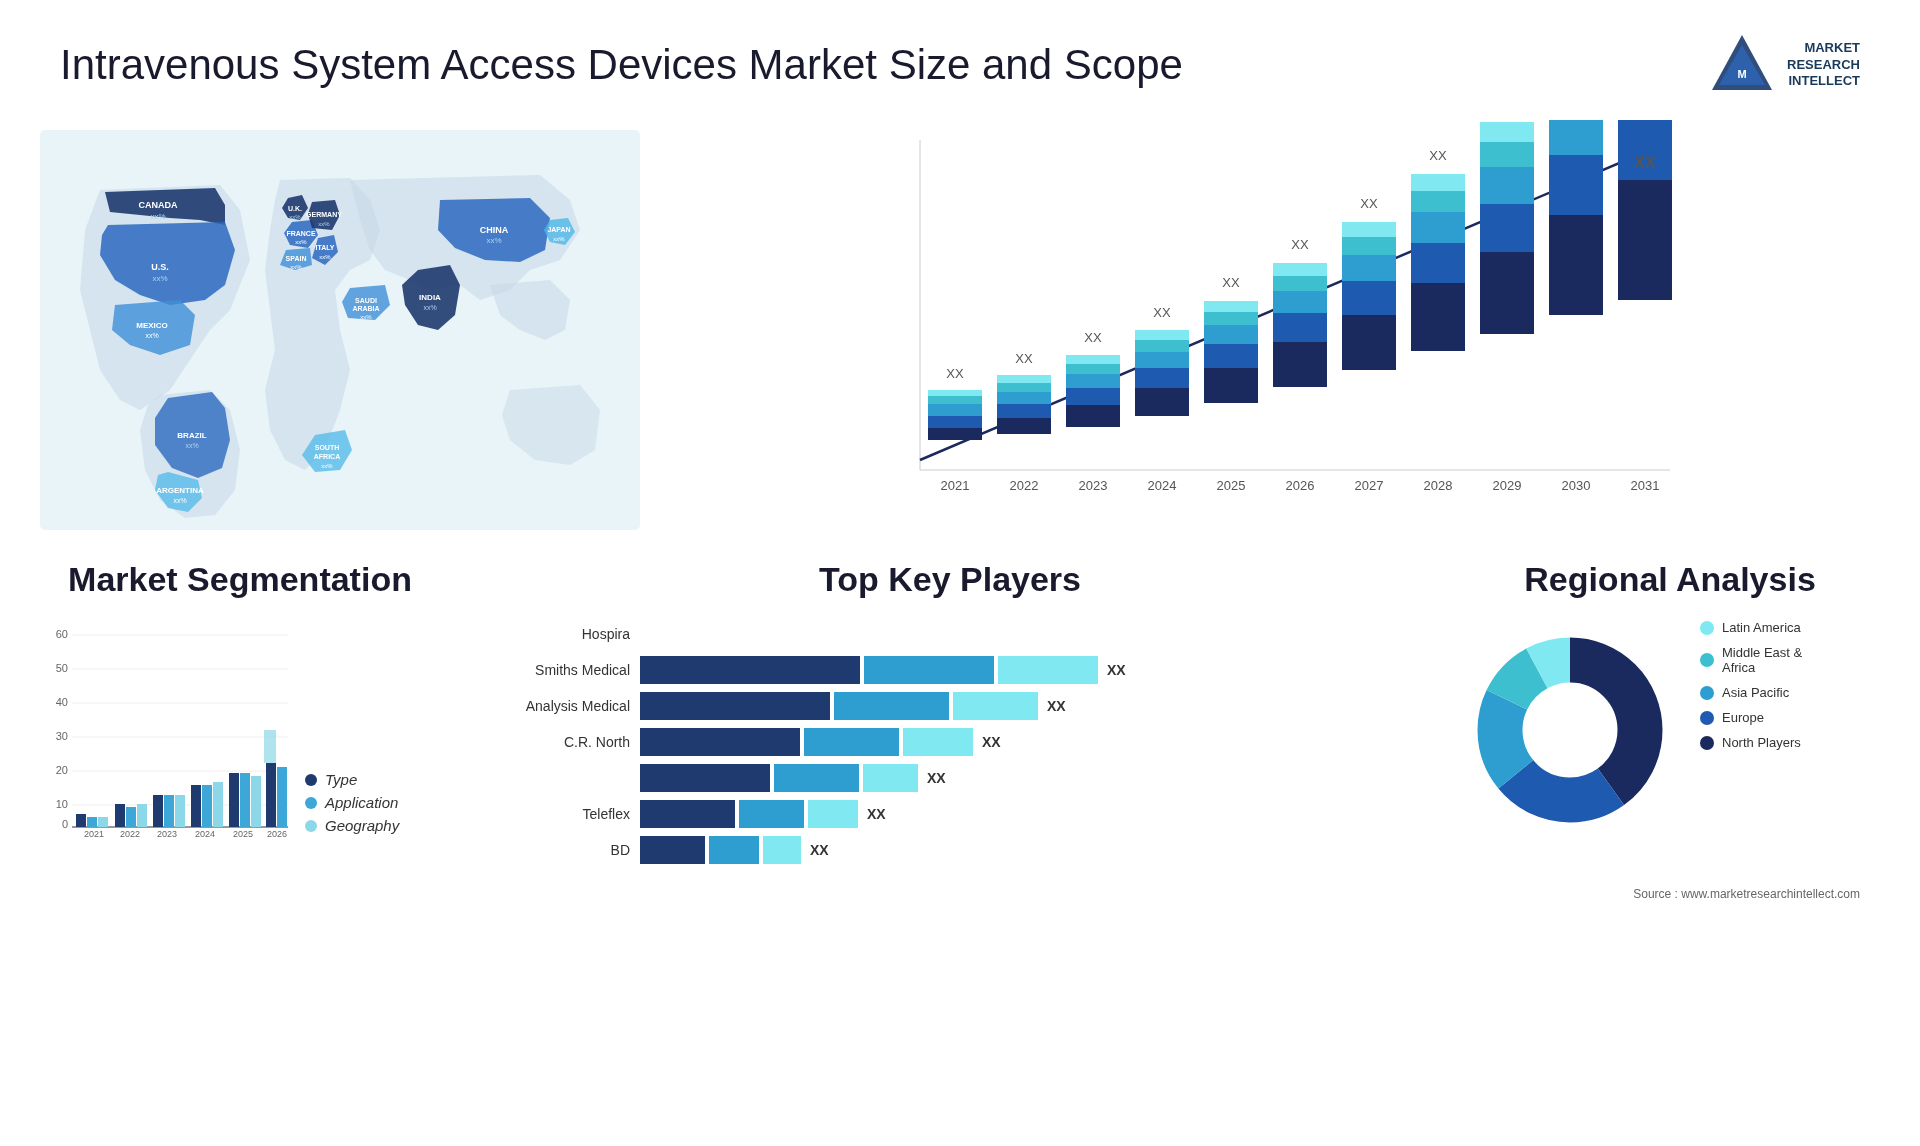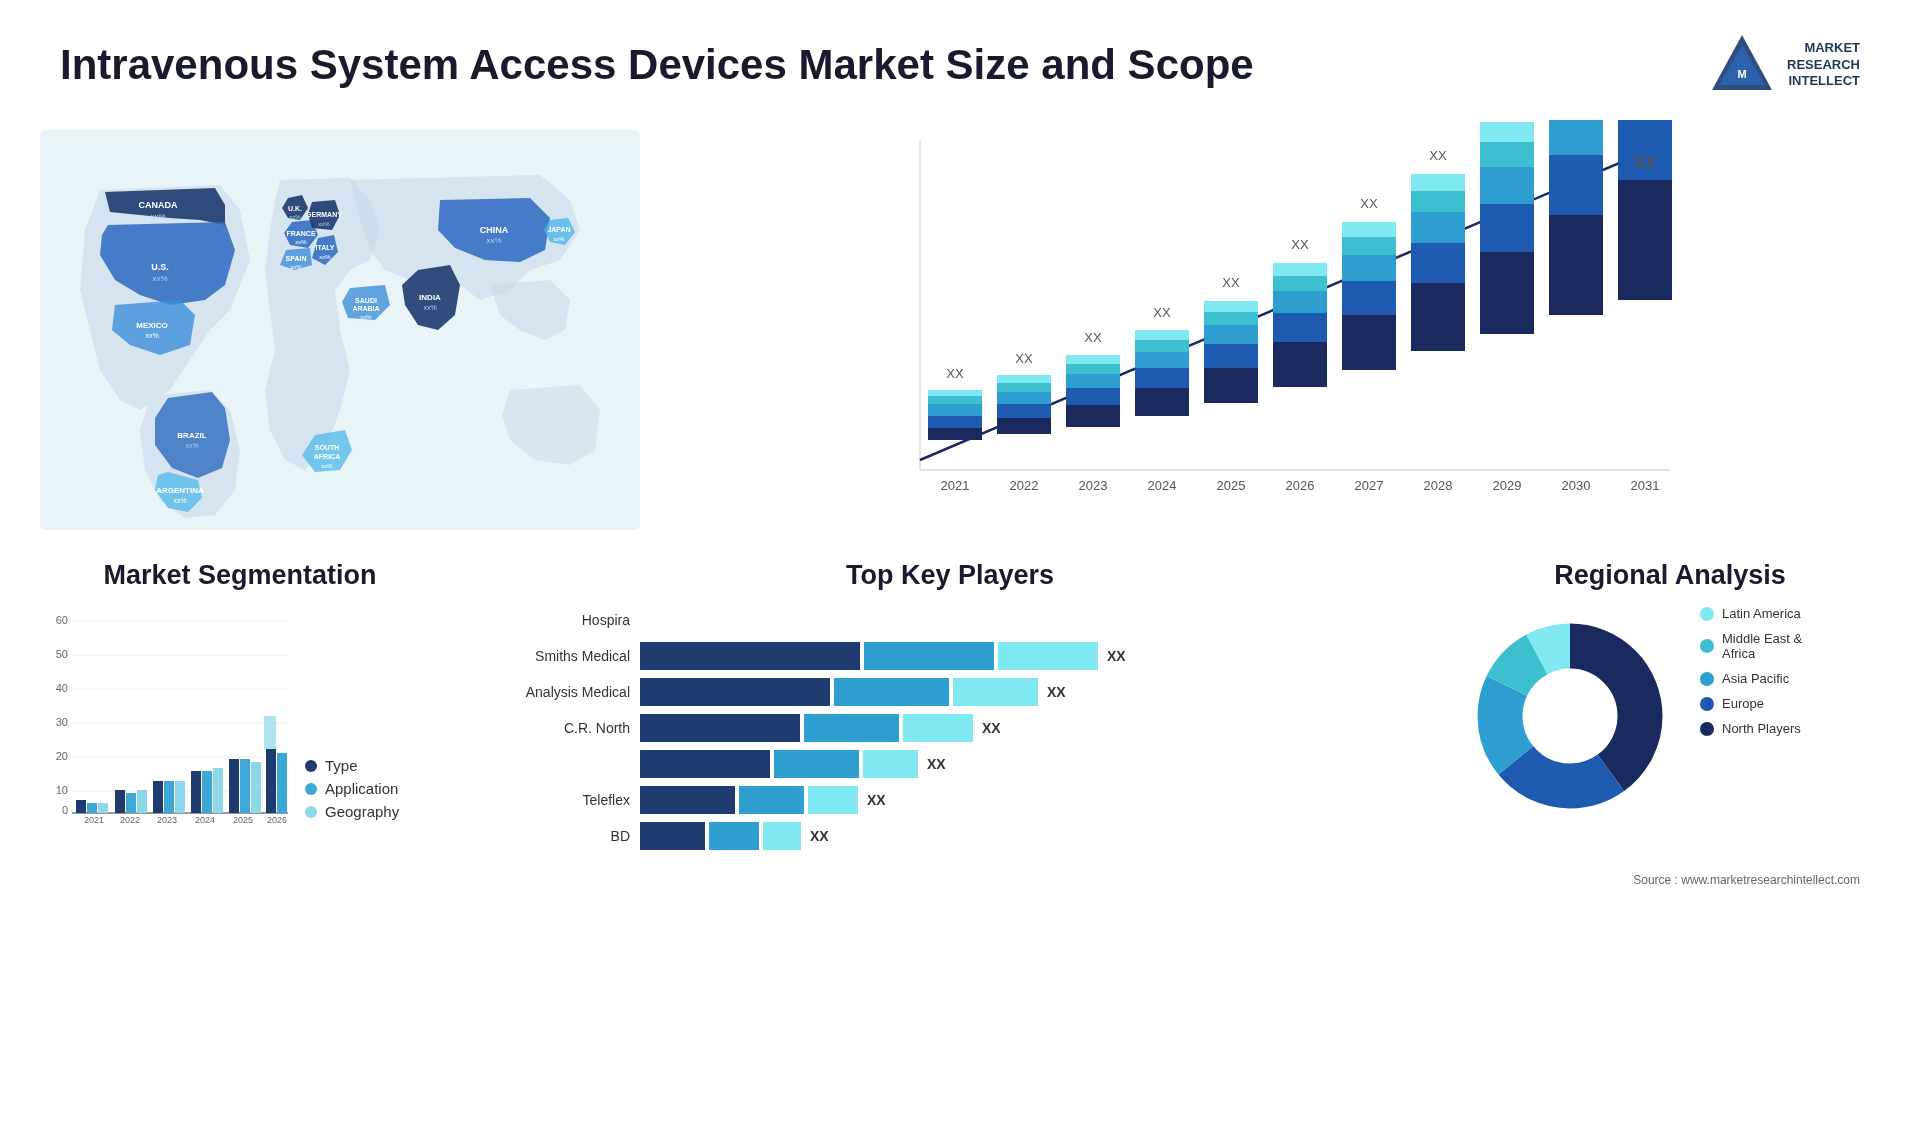--- a/index.html
+++ b/index.html
@@ -14,21 +14,21 @@
 
     
     .header {
       display: flex;
       justify-content: space-between;
       align-items: center;
       padding: 30px 60px 20px 60px;
     }
     .page-title {
       font-size: 42px;
-      font-weight: 700;
+      font-weight: 400;
       color: #1a1a2e;
     }
     .logo-area {
       display: flex;
       align-items: center;
       gap: 10px;
     }
     .logo-icon {
       width: 70px;
       height: 70px;
@@ -76,28 +76,29 @@
     }
     .top-players-section {
       flex: 1;
     }
     .regional-section {
       width: 420px;
       flex-shrink: 0;
     }
 
     .section-title {
-      font-size: 27px;
+      font-size: 34px;
       font-weight: 700;
       color: #1a1a2e;
-      margin-bottom: 15px;
+      margin-bottom: 21px;
       text-align: center;
     }
     .seg-legend {
       margin-top: 10px;
+      font-style: italic;
     }
     .legend-item {
       display: flex;
       align-items: center;
       gap: 8px;
       margin-bottom: 6px;
       font-size: 15px;
       color: #333;
     }
     .legend-dot {

